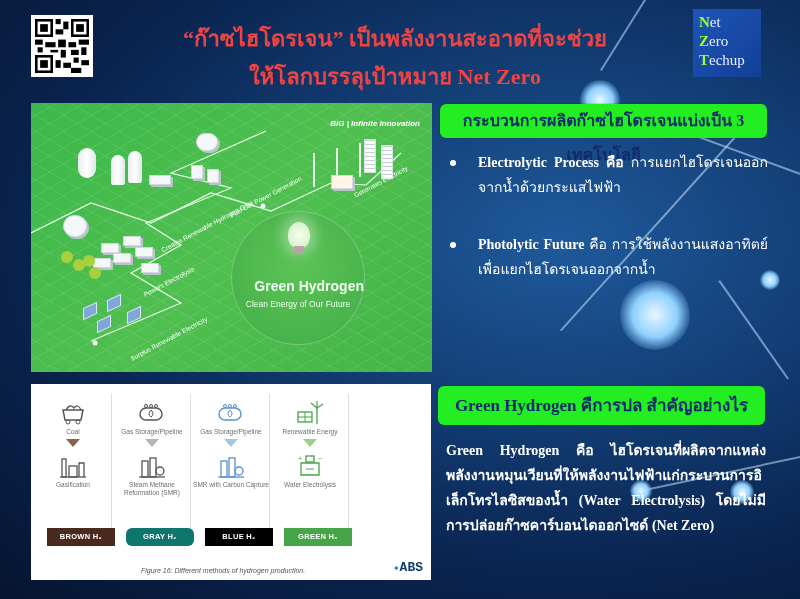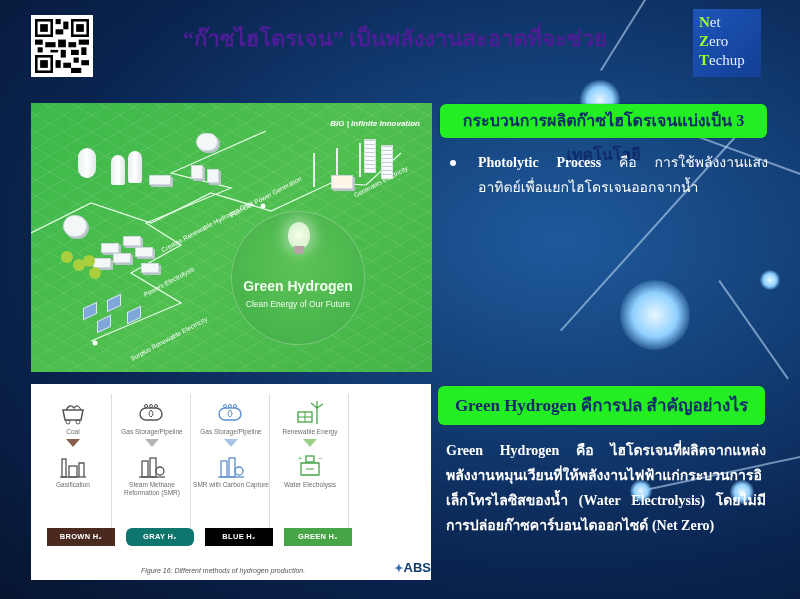--- a/index.html
+++ b/index.html
@@ -8,56 +8,56 @@
     position: relative;
     font-family: "Liberation Serif", serif;
     background: radial-gradient(ellipse at 70% 40%, #1f5a9c 0%, #123d74 35%, #0a2450 65%, #061530 100%);
   }
   .net-line { position: absolute; height: 2px; background: rgba(200,225,255,0.55); transform-origin: 0 0; }
   .net-node { position: absolute; border-radius: 50%; background: radial-gradient(circle, #e8f6ff 0%, #8fd0ff 45%, rgba(90,170,255,0) 75%); }
 
   .qr { position: absolute; left: 31px; top: 15px; width: 62px; height: 62px; background: #fff; padding: 4px; }
   .qr svg { width: 100%; height: 100%; display: block; }
 
-  .title { position: absolute; left: 140px; top: 20px; width: 510px; text-align: center; color: #4c1d95;
+  .title { position: absolute; left: 140px; top: 20px; width: 510px; text-align: center; color: #ef4444;
            font-weight: bold; font-size: 22px; line-height: 38px; }
 
   .logo { position: absolute; left: 693px; top: 9px; width: 68px; height: 68px; background: linear-gradient(135deg, #1e55b8, #123f96);
           padding: 4px 0 0 6px; color: #e8f0ff; font-size: 15px; line-height: 19px; }
   .logo .hl { color: #9BFF2E; font-weight: bold; }
 
   .illus { position: absolute; left: 31px; top: 103px; width: 401px; height: 269px; overflow: hidden;
            background:
             repeating-linear-gradient(30deg, rgba(255,255,255,0.09) 0 1px, transparent 1px 14px),
             repeating-linear-gradient(-30deg, rgba(255,255,255,0.09) 0 1px, transparent 1px 14px),
             linear-gradient(135deg, #3cb84a, #4fbf4f 50%, #44b448); }
   .illus .brand { position: absolute; right: 12px; top: 16px; color: #fff; font-family: "Liberation Sans", sans-serif; font-size: 8px; font-style: italic; font-weight: bold; }
   .gh-circle { position: absolute; left: 200px; top: 108px; width: 134px; height: 134px; border-radius: 50%;
                background: radial-gradient(circle at 50% 40%, #5cc356, #41ad48); border: 1px solid rgba(255,255,255,0.25); }
-  .gh-title { position: absolute; left: 0; width: 100%; top: 66px; text-align: center; color: #f2fff0; font-family: "Liberation Sans", sans-serif; font-size: 14px; font-weight: bold; }
+  .gh-title { position: absolute; left: 0; width: 100%; top: 66px; text-align: right; color: #f2fff0; font-family: "Liberation Sans", sans-serif; font-size: 14px; font-weight: bold; }
   .gh-sub { position: absolute; left: 0; width: 100%; top: 87px; text-align: center; color: #f2fff0; font-family: "Liberation Sans", sans-serif; font-size: 8.5px; }
   .bulb { position: absolute; left: 56px; top: 10px; width: 22px; height: 26px; border-radius: 50% 50% 40% 40%; background: radial-gradient(circle, #f4ffe8, #cfeec8); box-shadow: 0 0 12px 6px rgba(255,255,255,0.35); }
   .bulb-base { position: absolute; left: 62px; top: 34px; width: 10px; height: 8px; background: #b9a3a8; border-radius: 0 0 3px 3px; }
   .path-label { position: absolute; color: #fff; font-family: "Liberation Sans", sans-serif; font-size: 6.5px; transform: rotate(-28deg); white-space: nowrap; text-align: center; line-height: 8px; }
   .iso-box { position: absolute; background: #f4f7f8; border: 1px solid #cfd8dc; box-shadow: 2px 2px 0 #b8c4c8; }
   .tank { position: absolute; background: linear-gradient(90deg, #e8eef0, #ffffff 50%, #dfe6e8); border-radius: 10px 10px 4px 4px; }
   .tree { position: absolute; width: 12px; height: 12px; background: #a9cf3c; border-radius: 50%; }
   .panel { position: absolute; width: 14px; height: 12px; background: #7fa8d8; border: 1px solid #dbe8f7; transform: skewY(-25deg); }
   .pylon { position: absolute; width: 2px; height: 34px; background: #e8f0ea; }
   .bldg { position: absolute; background: repeating-linear-gradient(0deg, #f8fafb 0 3px, #c5cfd4 3px 4px); border: 1px solid #d8e0e3; }
 
   .abs { position: absolute; left: 31px; top: 384px; width: 400px; height: 196px; background: #fff; }
   .abs-col { position: absolute; top: 10px; width: 78px; height: 140px; text-align: center; font-family: "Liberation Sans", sans-serif; }
   .abs-sep { position: absolute; top: 10px; width: 1px; height: 142px; background: #dedede; }
   .abs-icon { display: block; margin: 6px auto 0; width: 30px; height: 26px; }
   .abs-label { font-size: 6.5px; color: #6d6d6d; margin-top: 2px; line-height: 8px; min-height: 8px; }
   .abs-arrow { width: 0; height: 0; margin: 3px auto 0; border-left: 7px solid transparent; border-right: 7px solid transparent; border-top: 8px solid #999; }
   .abs-badge { position: absolute; left: 2px; top: 134px; width: 68px; height: 18px; color: #fff; font-size: 7.5px; font-weight: bold; line-height: 18px; letter-spacing: 0.3px; margin-left: 11px; }
   .abs-caption { position: absolute; left: 110px; top: 183px; font-family: "Liberation Sans", sans-serif; font-style: italic; font-size: 7px; color: #555; }
-  .abs-logo { position: absolute; right: 0; top: 176px; font-family: Liberation Sans, sans-serif; font-weight: bold; font-size: 13px; color: #0f3d6e; }
+  .abs-logo { position: absolute; right: 8px; top: 176px; font-family: Liberation Mono, monospace; font-weight: bold; font-size: 13px; color: #0f3d6e; }
 
   .hdr-box { position: absolute; background: #22EE22; border-radius: 6px; color: #102a6a; font-weight: bold; text-align: center; box-shadow: 0 0 0 1px rgba(0,0,0,0.1); }
   .hdr1 { left: 440px; top: 104px; width: 327px; height: 34px; font-size: 16px; line-height: 34px; }
   .hdr2 { left: 438px; top: 386px; width: 327px; height: 39px; font-size: 17px; line-height: 39px; }
 
   .bullets { position: absolute; left: 448px; top: 150px; width: 320px; color: #ffffff; font-size: 14px; line-height: 25px; }
   .bullet { position: relative; padding-left: 30px; margin-bottom: 32px; text-align: justify; }
   .bullet::before { content: ""; position: absolute; left: 2px; top: 10px; width: 6px; height: 6px; border-radius: 50%; background: #fff; }
   .bullet b { font-weight: bold; }
 
@@ -106,20 +106,21 @@
       <rect x="8" y="16" width="2" height="3" fill="#000"></rect>
       <rect x="11" y="17" width="3" height="2" fill="#000"></rect>
     <rect x="15" y="15" width="2" height="2" fill="#000"></rect>
       <rect x="18" y="16" width="3" height="2" fill="#000"></rect>
       <rect x="14" y="19" width="4" height="2" fill="#000"></rect>
   </svg>
 </div>
 
 <div class="title">
   <div>“ก๊าซไฮโดรเจน” เป็นพลังงานสะอาดที่จะช่วย</div>
+  <div>ให้โลกบรรลุเป้าหมาย Net Zero</div>
 </div>
 
 <div class="logo">
   <div><span class="hl">N</span><span>et</span></div>
   <div><span class="hl">Z</span><span>ero</span></div>
   <div><span class="hl">T</span><span>echup</span></div>
 </div>
 
 <div class="illus">
   <div class="brand">BIG | Infinite Innovation</div>
@@ -267,18 +268,21 @@
 
 
   <div class="abs-caption">Figure 16: Different methods of hydrogen production.</div>
   <div class="abs-logo"><span style="color:#2f6fb0;font-size:11px;">✦</span><span>ABS</span></div>
 </div>
 
 <div class="hdr-box hdr1">กระบวนการผลิตก๊าซไฮโดรเจนแบ่งเป็น 3 เทคโนโลยี</div>
 
 <div class="bullets">
   <div class="bullet">
-    <b>Photolytic Process</b><span> คือ การใช้พลังงานแสงอาทิตย์เพื่อแยกไฮโดรเจนออกจากน้ำ</span>
+    <b>Electrolytic Process คือ</b><span> การแยกไฮโดรเจนออกจากน้ำด้วยกระแสไฟฟ้า</span>
+  </div>
+  <div class="bullet">
+    <b>Photolytic Future</b><span> คือ การใช้พลังงานแสงอาทิตย์เพื่อแยกไฮโดรเจนออกจากน้ำ</span>
   </div>
 </div>
 
 <div class="hdr-box hdr2">Green Hydrogen คืการปล สำคัญอย่างไร</div>
 <div class="desc">Green Hydrogen คือ ไฮโดรเจนที่ผลิตจากแหล่งพลังงานหมุนเวียนที่ให้พลังงานไฟฟ้าแก่กระบวนการอิเล็กโทรไลซิสของน้ำ (Water Electrolysis) โดยไม่มีการปล่อยก๊าซคาร์บอนไดออกไซด์ (Net Zero)</div>
 
 </body></html>

